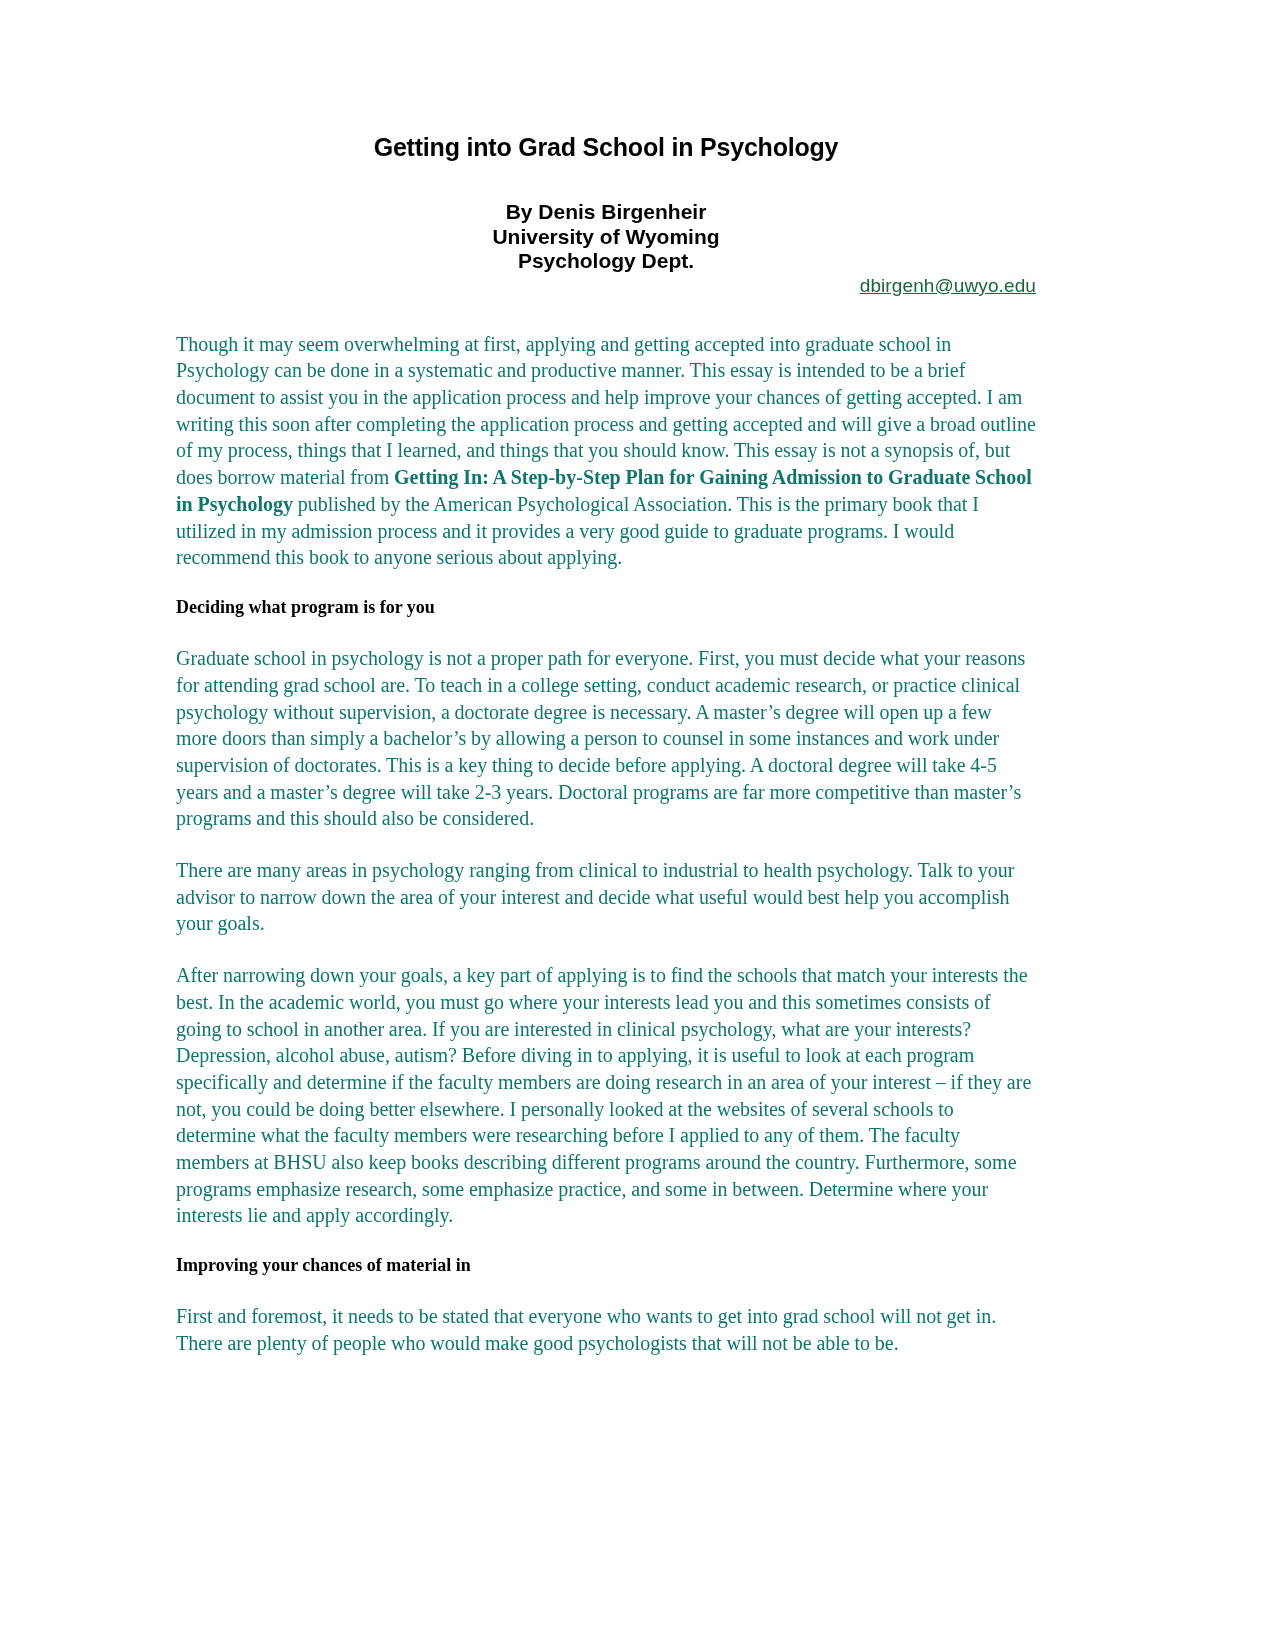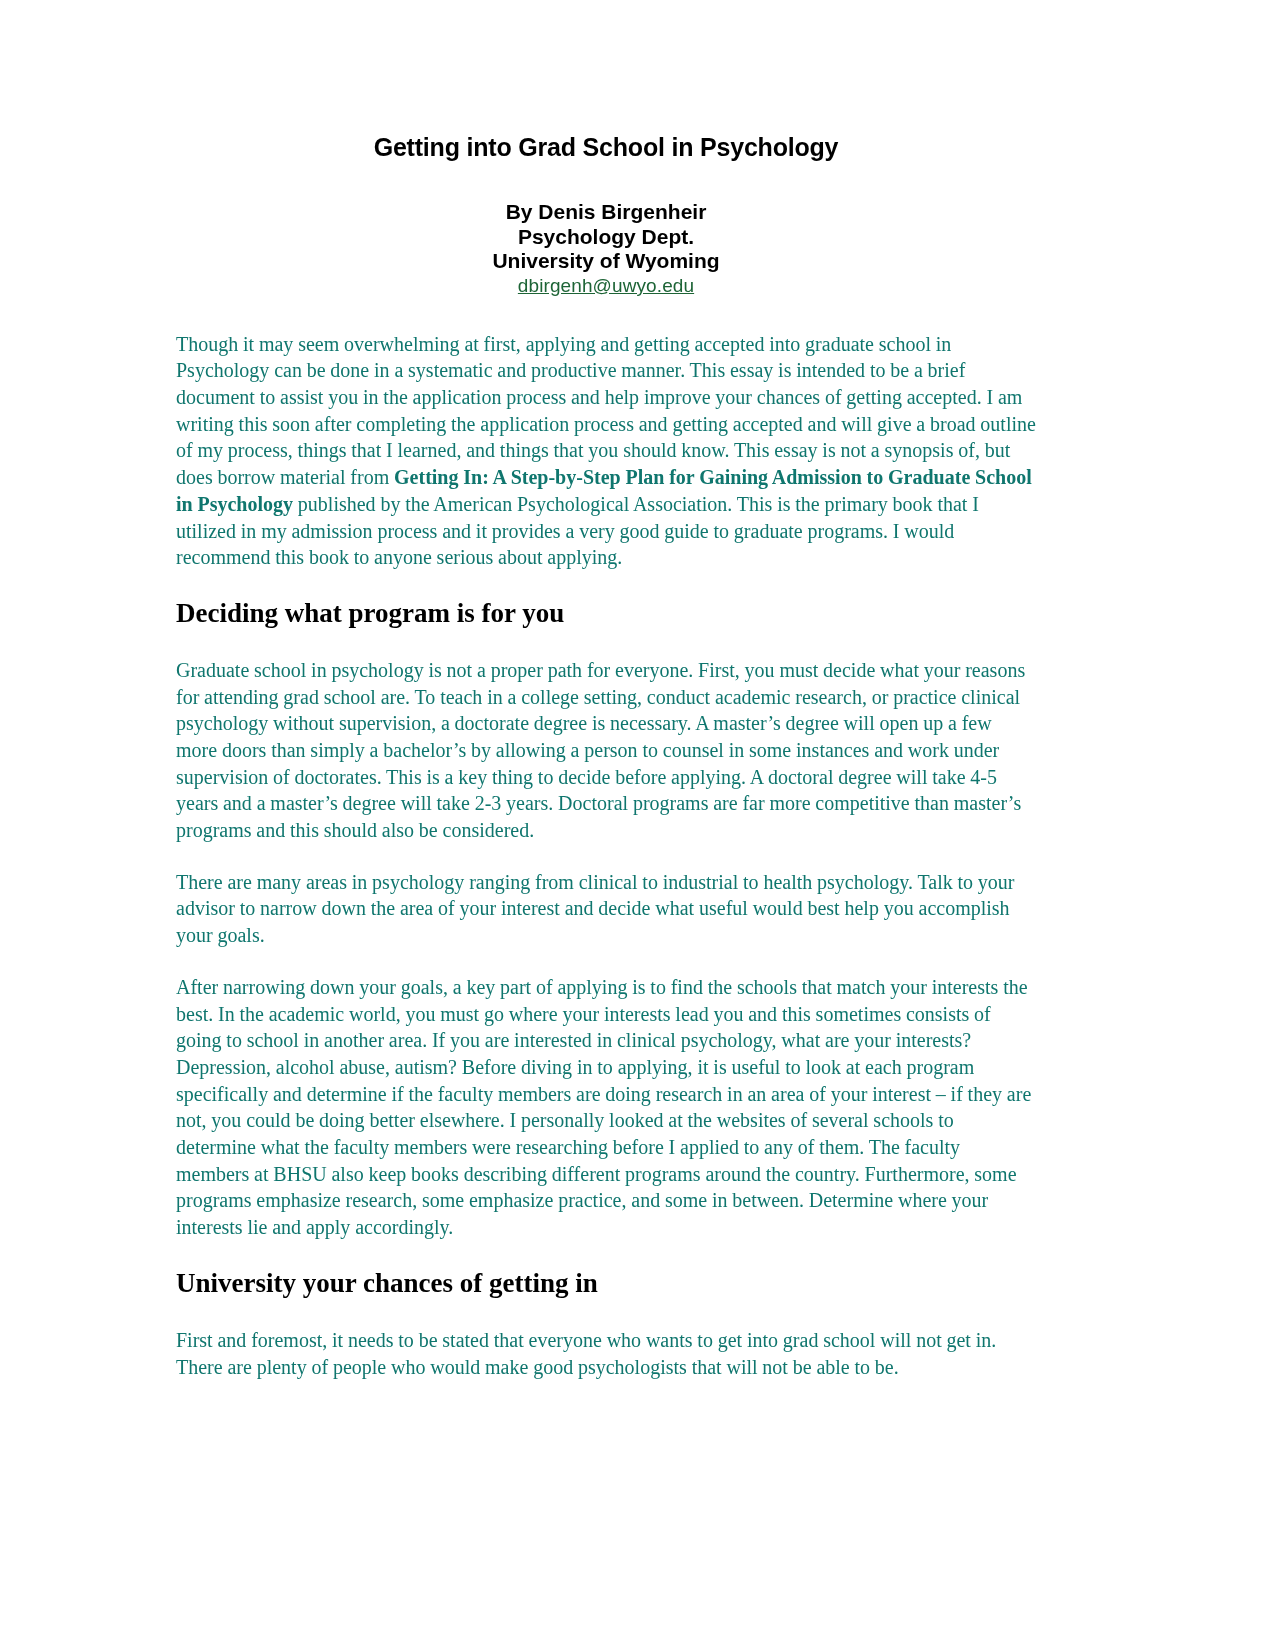--- a/index.html
+++ b/index.html
@@ -36,21 +36,21 @@
     font-family: "Liberation Sans", sans-serif;
     font-weight: bold;
     font-size: 21px;
     line-height: 1.17;
     text-align: center;
     color: #000000;
     margin: 0;
   }
   .byline-line { display: block; }
   .email-wrap {
-    text-align: center;
+    text-align: right;
     margin-top: 1px;
   }
   .email-link {
     font-family: "Liberation Sans", sans-serif;
     font-size: 19px;
     color: #1d6436;
     text-decoration: underline;
     letter-spacing: 0.1px;
   }
   .body-block {
@@ -62,58 +62,58 @@
     line-height: 1.335;
     color: #0f766e;
     margin: 0 0 25px 0;
     text-align: left;
     word-spacing: -0.2px;
   }
   p.para:last-child { margin-bottom: 0; }
   h2.section-heading {
     font-family: "Liberation Serif", serif;
     font-weight: bold;
-    font-size: 27px;
+    font-size: 18px;
     line-height: 1.3;
     color: #000000;
     margin: 0 0 26px 0;
   }
   b.book-title {
     font-weight: bold;
   }
 </style>
 </head>
 <body>
 
 <div class="page">
   <div class="content">
 
     <h1 class="doc-title">Getting into Grad School in Psychology</h1>
 
     <div class="byline">
       <span class="byline-line">By Denis Birgenheir</span>
+      <span class="byline-line">University of Wyoming</span>
       <span class="byline-line">Psychology Dept.</span>
-      <span class="byline-line">University of Wyoming</span>
     </div>
 
     <div class="email-wrap">
       <a class="email-link" href="#">dbirgenh@uwyo.edu</a>
     </div>
 
     <div class="body-block">
 
       <p class="para"><span>Though it may seem overwhelming at first, applying and getting accepted into graduate school in Psychology can be done in a systematic and productive manner. This essay is intended to be a brief document to assist you in the application process and help improve your chances of getting accepted. I am writing this soon after completing the application process and getting accepted and will give a broad outline of my process, things that I learned, and things that you should know. This essay is not a synopsis of, but does borrow material from </span><b class="book-title">Getting In: A Step-by-Step Plan for Gaining Admission to Graduate School in Psychology</b><span> published by the American Psychological Association. This is the primary book that I utilized in my admission process and it provides a very good guide to graduate programs. I would recommend this book to anyone serious about applying.</span></p>
 
       <h2 class="section-heading">Deciding what program is for you</h2>
 
       <p class="para">Graduate school in psychology is not a proper path for everyone. First, you must decide what your reasons for attending grad school are. To teach in a college setting, conduct academic research, or practice clinical psychology without supervision, a doctorate degree is necessary. A master’s degree will open up a few more doors than simply a bachelor’s by allowing a person to counsel in some instances and work under supervision of doctorates. This is a key thing to decide before applying. A doctoral degree will take 4-5 years and a master’s degree will take 2-3 years. Doctoral programs are far more competitive than master’s programs and this should also be considered.</p>
 
       <p class="para">There are many areas in psychology ranging from clinical to industrial to health psychology. Talk to your advisor to narrow down the area of your interest and decide what useful would best help you accomplish your goals.</p>
 
       <p class="para">After narrowing down your goals, a key part of applying is to find the schools that match your interests the best. In the academic world, you must go where your interests lead you and this sometimes consists of going to school in another area. If you are interested in clinical psychology, what are your interests? Depression, alcohol abuse, autism? Before diving in to applying, it is useful to look at each program specifically and determine if the faculty members are doing research in an area of your interest – if they are not, you could be doing better elsewhere. I personally looked at the websites of several schools to determine what the faculty members were researching before I applied to any of them. The faculty members at BHSU also keep books describing different programs around the country. Furthermore, some programs emphasize research, some emphasize practice, and some in between. Determine where your interests lie and apply accordingly.</p>
 
-      <h2 class="section-heading">University your chances of getting in</h2>
+      <h2 class="section-heading">Improving your chances of material in</h2>
 
       <p class="para">First and foremost, it needs to be stated that everyone who wants to get into grad school will not get in. There are plenty of people who would make good psychologists that will not be able to be.</p>
 
     </div>
   </div>
 </div>
 
 </body></html>

